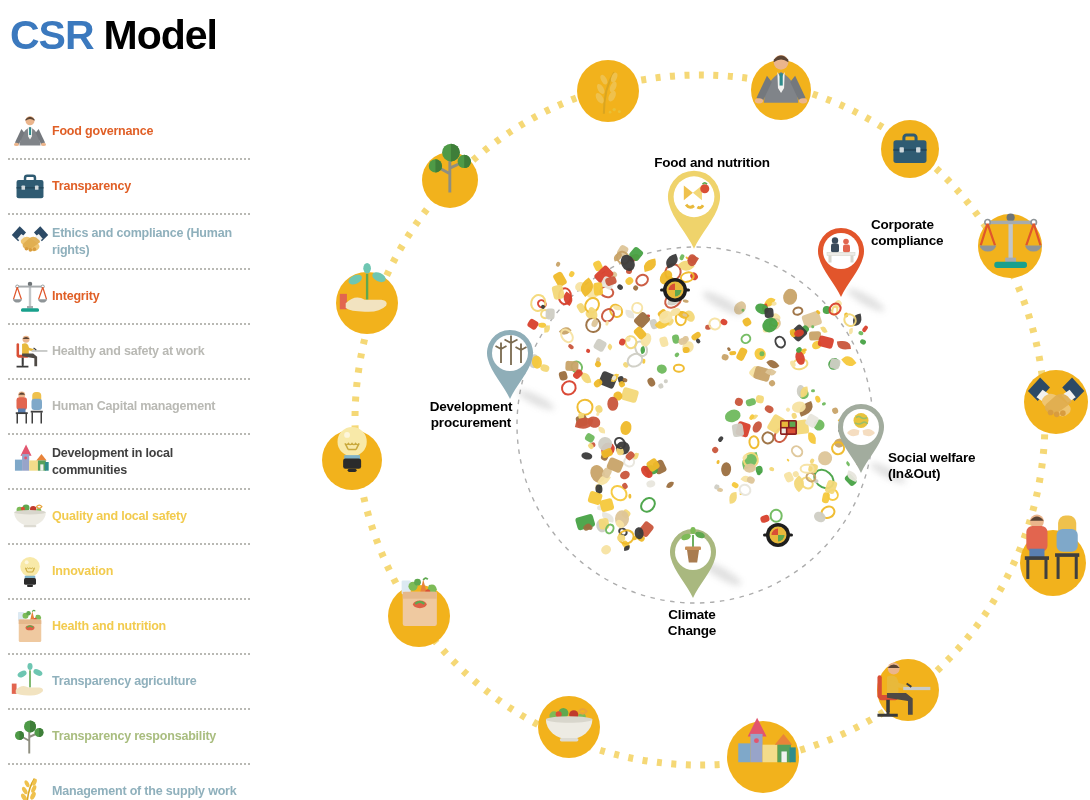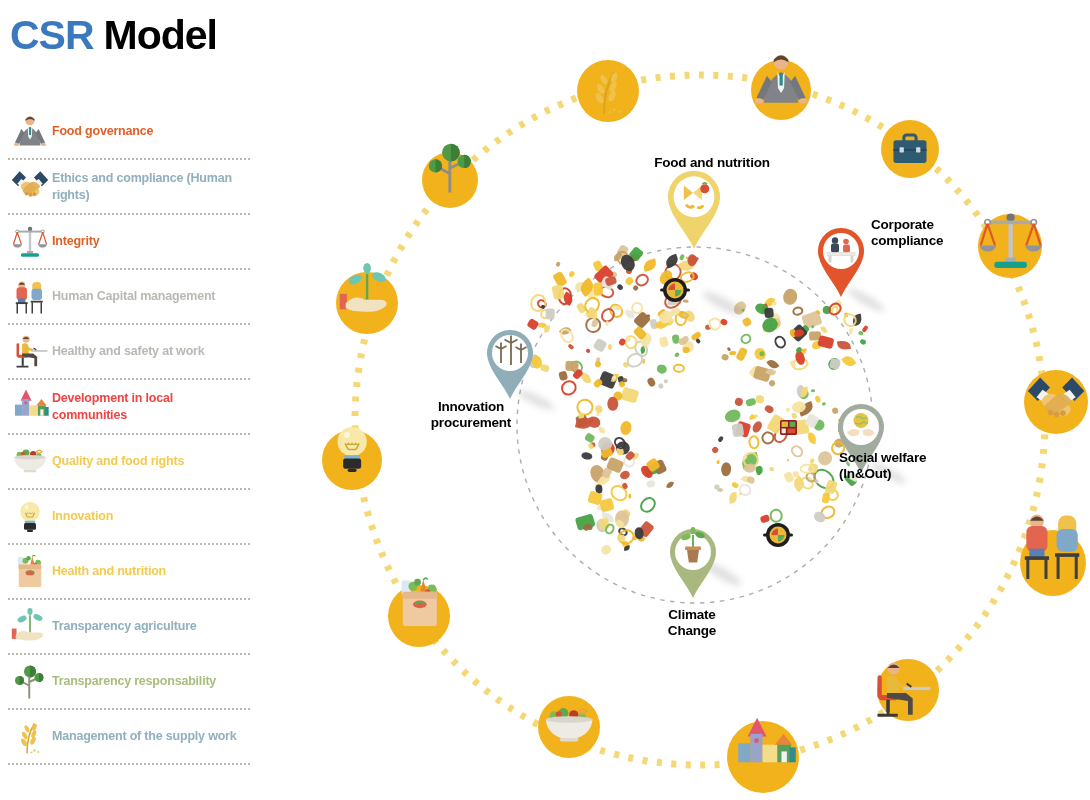--- a/index.html
+++ b/index.html
@@ -748,80 +748,88 @@
     </div>
   <div class="pin" style="left:663px;top:524px;width:60px">
     <svg viewBox="0 0 60 78" width="60" style="color: rgb(169, 184, 127);">
         <use href="#sym-pin"></use>
         <use href="#sym-pin-climate"></use>
       </svg>
     </div>
 
   <div class="pin-label nowrap center" style="left:712px;top:155px">Food and nutrition</div>
   <div class="pin-label" style="left:871px;top:217px;width:110px">Corporate compliance</div>
-  <div class="pin-label center" style="left:471px;top:399px;width:110px">Innovation procurement</div>
-  <div class="pin-label" style="left:839px;top:450px;width:100px">Social welfare (In&amp;Out)</div>
+  <div class="pin-label center" style="left:471px;top:399px;width:110px">Development procurement</div>
+  <div class="pin-label" style="left:888px;top:450px;width:100px">Social welfare (In&amp;Out)</div>
   <div class="pin-label center" style="left:692px;top:607px;width:72px">Climate Change</div>
 
   <div id="legend">
     <div class="legend-item">
       <span class="legend-icon">
           <svg width="36" height="40" viewBox="0 0 48 48">
             <use href="#sym-businessman"></use>
           </svg>
         </span>
       <span class="legend-label" style="color: rgb(224, 95, 38);">Food governance</span>
     </div>
     <div class="legend-item">
       <span class="legend-icon">
+          <svg width="34" height="36" viewBox="0 0 48 48">
+            <use href="#sym-briefcase"></use>
+          </svg>
+        </span>
+      <span class="legend-label" style="color: rgb(224, 95, 38);">Transparency</span>
+    </div>
+    <div class="legend-item">
+      <span class="legend-icon">
           <svg width="38" height="38" viewBox="0 0 48 48">
             <use href="#sym-handshake"></use>
           </svg>
         </span>
       <span class="legend-label" style="color: rgb(143, 176, 188);">Ethics and compliance (Human rights)</span>
     </div>
     <div class="legend-item">
       <span class="legend-icon">
           <svg width="36" height="38" viewBox="0 0 48 48">
             <use href="#sym-scales"></use>
           </svg>
         </span>
       <span class="legend-label" style="color: rgb(224, 95, 38);">Integrity</span>
     </div>
     <div class="legend-item">
       <span class="legend-icon">
+          <svg width="38" height="40" viewBox="0 0 48 48">
+            <use href="#sym-person-desk"></use>
+          </svg>
+        </span>
+      <span class="legend-label" style="color: rgb(185, 185, 180);">Healthy and safety at work</span>
+    </div>
+    <div class="legend-item">
+      <span class="legend-icon">
           <svg width="36" height="40" viewBox="0 0 48 48">
             <use href="#sym-two-people"></use>
           </svg>
         </span>
       <span class="legend-label" style="color: rgb(185, 185, 180);">Human Capital management</span>
     </div>
     <div class="legend-item">
       <span class="legend-icon">
-          <svg width="38" height="40" viewBox="0 0 48 48">
-            <use href="#sym-person-desk"></use>
-          </svg>
-        </span>
-      <span class="legend-label" style="color: rgb(185, 185, 180);">Healthy and safety at work</span>
-    </div>
-    <div class="legend-item">
-      <span class="legend-icon">
           <svg width="38" height="38" viewBox="0 0 48 48">
             <use href="#sym-buildings"></use>
           </svg>
         </span>
-      <span class="legend-label" style="color: #ef4444;">Development in local communities</span>
+      <span class="legend-label" style="color: #404040;">Development in local communities</span>
     </div>
     <div class="legend-item">
       <span class="legend-icon">
           <svg width="38" height="38" viewBox="0 0 48 48">
             <use href="#sym-salad-bowl"></use>
           </svg>
         </span>
-      <span class="legend-label" style="color: rgb(242, 203, 78);">Quality and food rights</span>
+      <span class="legend-label" style="color: rgb(242, 203, 78);">Quality and local safety</span>
     </div>
     <div class="legend-item">
       <span class="legend-icon">
           <svg width="36" height="40" viewBox="0 0 48 48">
             <use href="#sym-lightbulb"></use>
           </svg>
         </span>
       <span class="legend-label" style="color: rgb(242, 203, 78);">Innovation</span>
     </div>
     <div class="legend-item">

